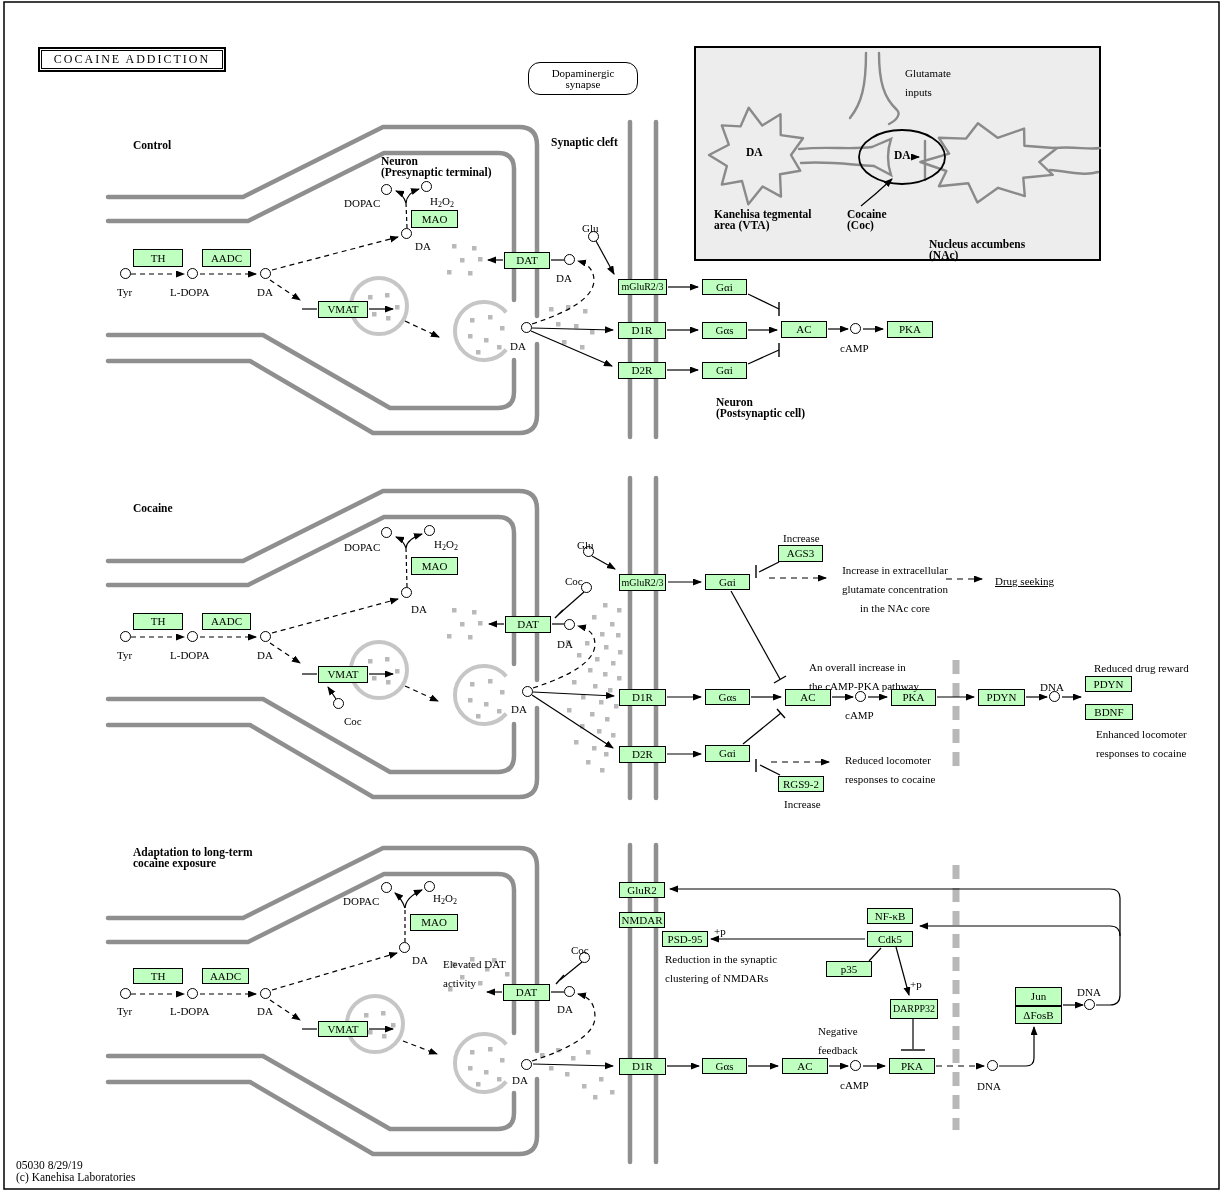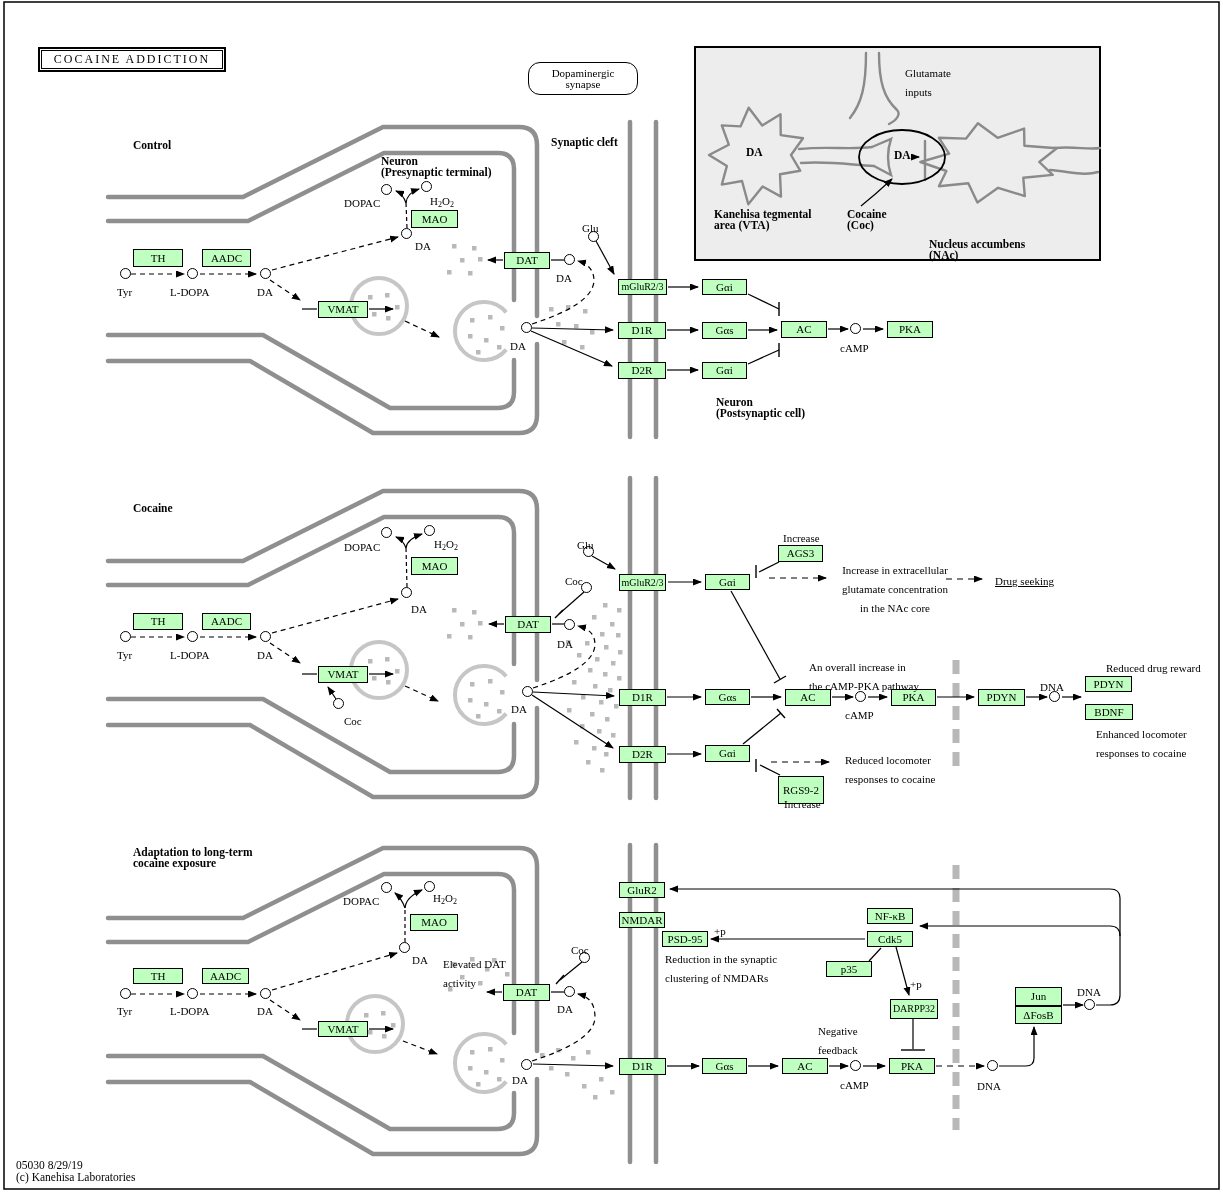--- a/index.html
+++ b/index.html
@@ -347,21 +347,21 @@
       <div class="gene" style="left: 505px; top: 616px; width: 46px; height: 17px; background: rgb(191, 255, 191);">DAT</div>
       <div class="gene" style="left: 619px; top: 574px; width: 47px; height: 17px; font-size: 10px; background: rgb(191, 255, 191);">mGluR2/3</div>
       <div class="gene" style="left: 705px; top: 574px; width: 45px; height: 16px; background: rgb(191, 255, 191);">Gαi</div>
       <div class="gene" style="left: 778px; top: 545px; width: 45px; height: 17px; background: rgb(191, 255, 191);">AGS3</div>
       <div class="gene" style="left: 619px; top: 689px; width: 47px; height: 17px; background: rgb(191, 255, 191);">D1R</div>
       <div class="gene" style="left: 705px; top: 689px; width: 45px; height: 16px; background: rgb(191, 255, 191);">Gαs</div>
       <div class="gene" style="left: 785px; top: 689px; width: 46px; height: 17px; background: rgb(191, 255, 191);">AC</div>
       <div class="gene" style="left: 891px; top: 689px; width: 45px; height: 17px; background: rgb(191, 255, 191);">PKA</div>
       <div class="gene" style="left: 619px; top: 746px; width: 47px; height: 17px; background: rgb(191, 255, 191);">D2R</div>
       <div class="gene" style="left: 705px; top: 745px; width: 45px; height: 17px; background: rgb(191, 255, 191);">Gαi</div>
-      <div class="gene" style="left: 778px; top: 776px; width: 46px; height: 28px; background: rgb(191, 255, 191);">RGS9-2</div>
+      <div class="gene" style="left: 778px; top: 776px; width: 46px; height: 16px; background: rgb(191, 255, 191);">RGS9-2</div>
       <div class="gene" style="left: 978px; top: 689px; width: 47px; height: 17px; background: rgb(191, 255, 191);">PDYN</div>
       <div class="gene" style="left: 1085px; top: 676px; width: 47px; height: 16px; background: rgb(191, 255, 191);">PDYN</div>
       <div class="gene" style="left: 1085px; top: 704px; width: 48px; height: 16px; background: rgb(191, 255, 191);">BDNF</div>
       <div class="gene" style="left: 133px; top: 968px; width: 50px; height: 16px; background: rgb(191, 255, 191);">TH</div>
       <div class="gene" style="left: 202px; top: 968px; width: 47px; height: 16px; background: rgb(191, 255, 191);">AADC</div>
       <div class="gene" style="left: 410px; top: 914px; width: 48px; height: 17px; background: rgb(191, 255, 191);">MAO</div>
       <div class="gene" style="left: 318px; top: 1021px; width: 50px; height: 16px; background: rgb(191, 255, 191);">VMAT</div>
       <div class="gene" style="left: 503px; top: 984px; width: 47px; height: 17px; background: rgb(191, 255, 191);">DAT</div>
       <div class="gene" style="left: 619px; top: 882px; width: 46px; height: 16px; background: rgb(191, 255, 191);">GluR2</div>
       <div class="gene" style="left: 619px; top: 912px; width: 46px; height: 16px; background: rgb(191, 255, 191);">NMDAR</div>
@@ -446,21 +446,21 @@
       <div class="label" style="left: 842px; top: 561px; text-align: center;">Increase in extracellular
 glutamate concentration
 in the NAc core</div>
       <div class="label" style="left: 995px; top: 572px; text-decoration: underline;">Drug seeking</div>
       <div class="label" style="left: 809px; top: 658px;">An overall increase in
 the cAMP-PKA pathway</div>
       <div class="label" style="left: 845px; top: 751px;">Reduced locomoter
 responses to cocaine</div>
       <div class="label" style="left: 784px; top: 795px;">Increase</div>
       <div class="label" style="left: 1040px; top: 678px;">DNA</div>
-      <div class="label" style="left: 1094px; top: 659px; margin-left: 12px;">Reduced drug reward</div>
+      <div class="label" style="left: 1094px; top: 659px;">Reduced drug reward</div>
       <div class="label" style="left: 1096px; top: 725px;">Enhanced locomoter
 responses to cocaine</div>
       <div class="label" style="left: 343px; top: 892px;">DOPAC</div>
       <div class="label" style="left: 433px; top: 889px;">H<sub>2</sub>O<sub>2</sub></div>
       <div class="label" style="left: 412px; top: 951px;">DA</div>
       <div class="label" style="left: 117px; top: 1002px;">Tyr</div>
       <div class="label" style="left: 170px; top: 1002px;">L-DOPA</div>
       <div class="label" style="left: 257px; top: 1002px;">DA</div>
       <div class="label" style="left: 443px; top: 955px;">Elevated DAT
 activity</div>

